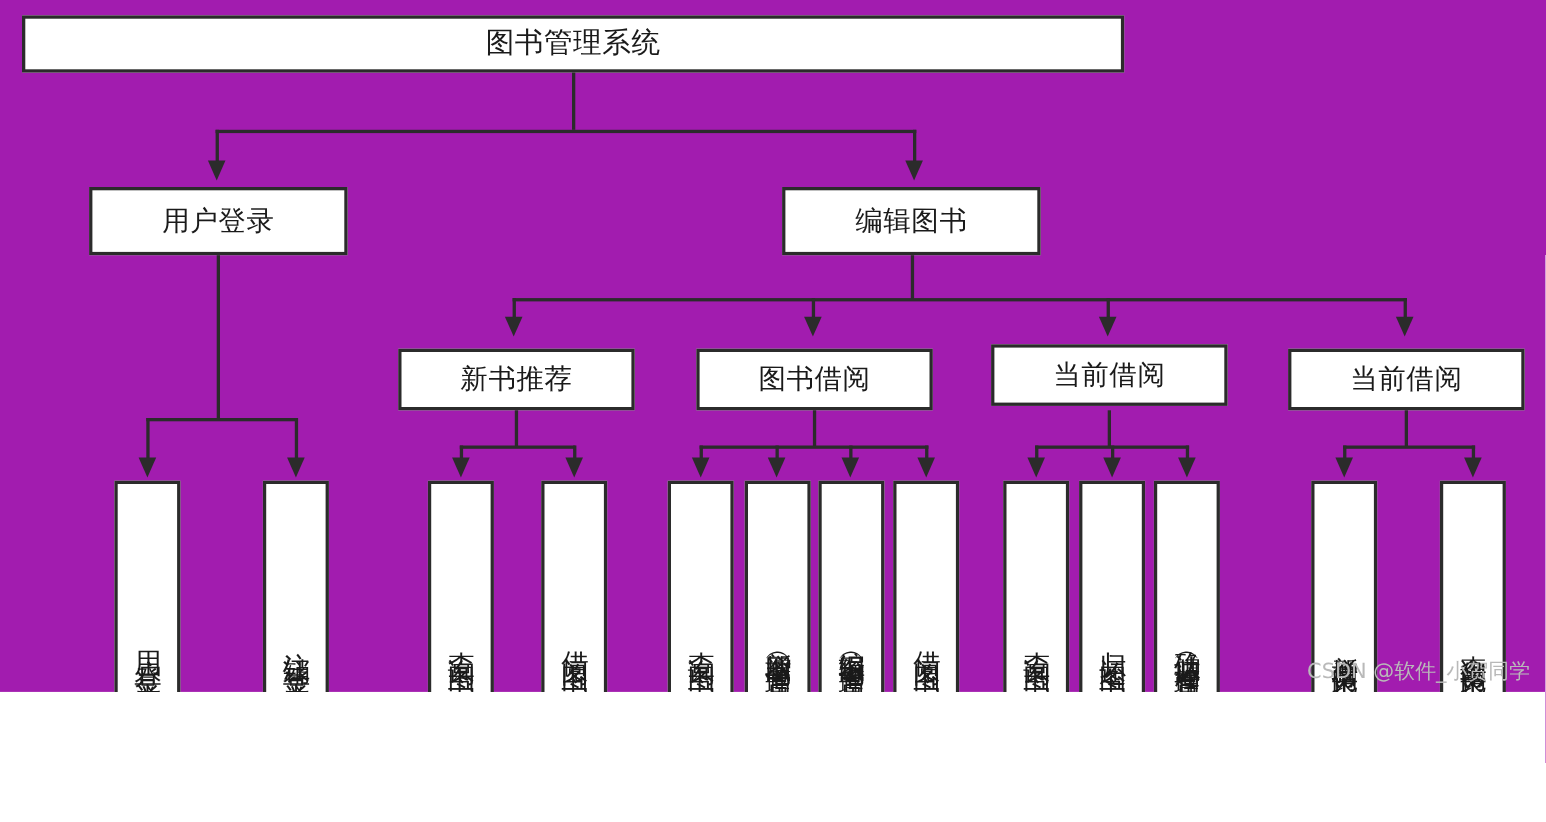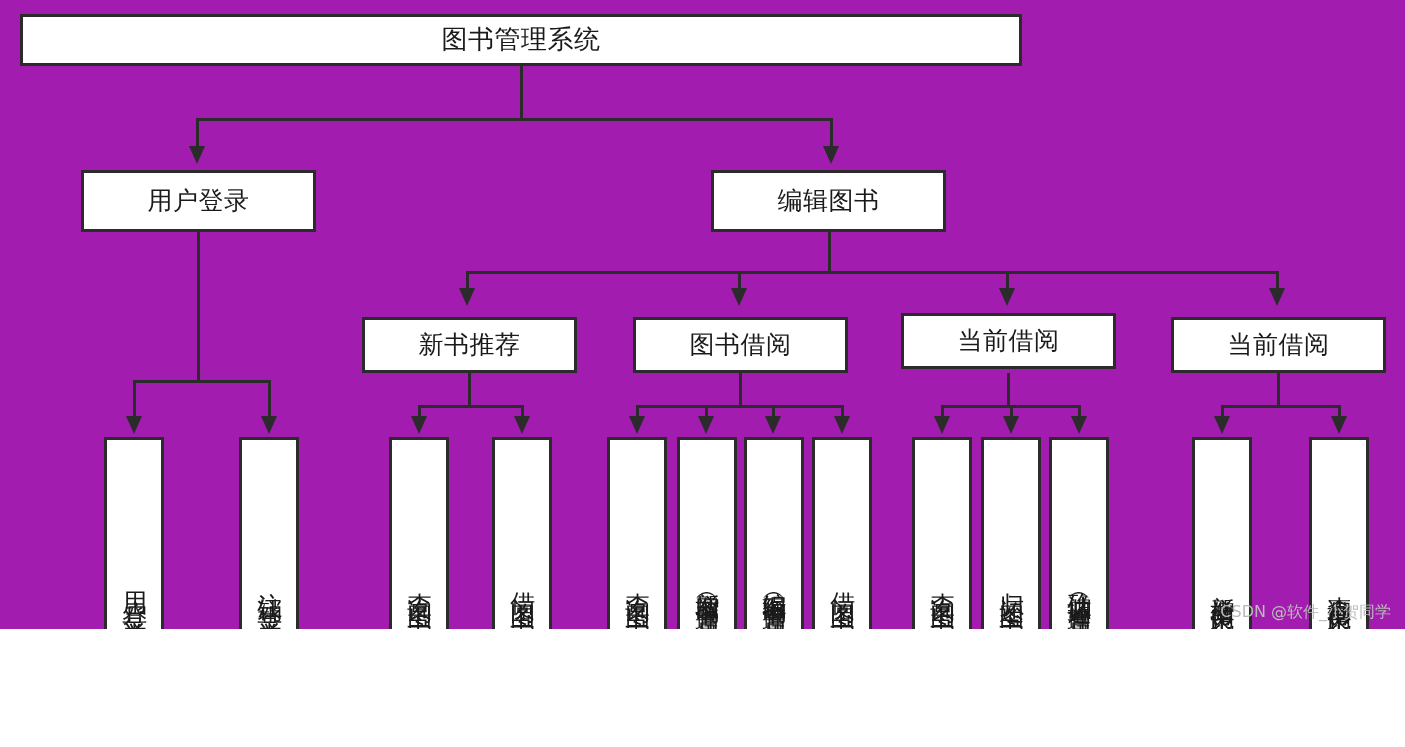--- a/index.html
+++ b/index.html
@@ -67,21 +67,21 @@
     height: 0;
     border-left: 8px solid transparent;
     border-right: 8px solid transparent;
     border-top: 18px solid #2b2b2b;
   }
   
   #watermark {
     position: absolute;
     right: 14px;
     bottom: 6px;
-    font-size: 16px;
+    font-size: 19px;
     color: #b9b9b9;
     font-family: "DejaVu Sans", "Liberation Sans", sans-serif;
     white-space: nowrap;
     user-select: none;
   }
 </style>
 </head>
 <body>
 
 <div id="canvas">

